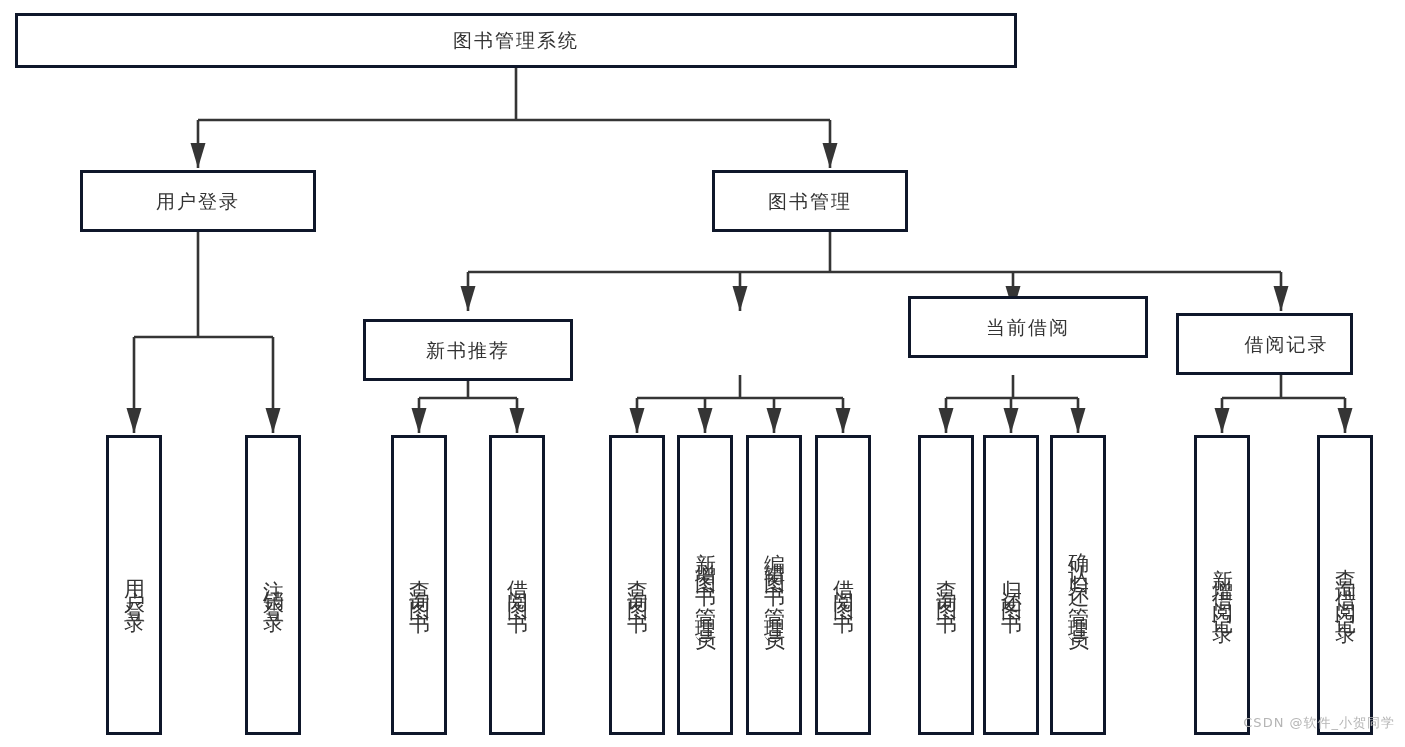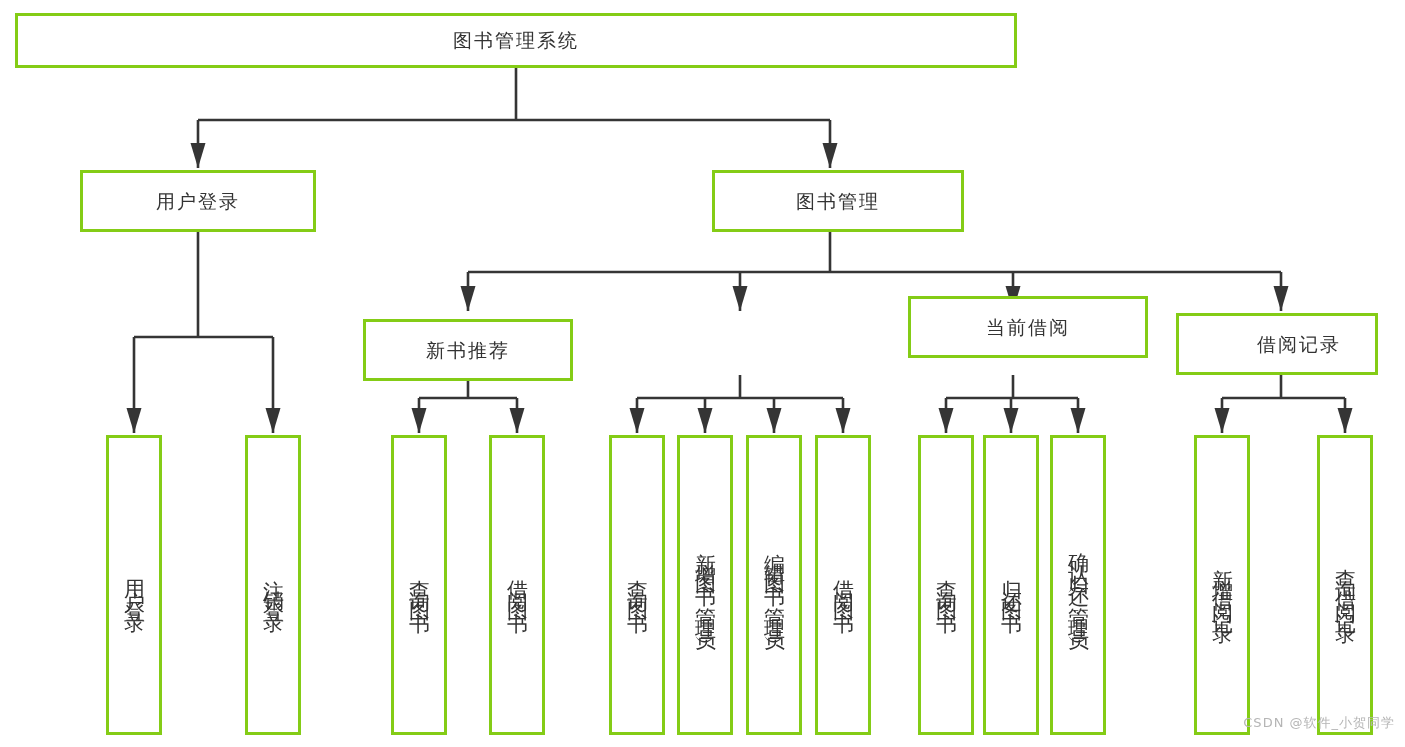--- a/index.html
+++ b/index.html
@@ -12,21 +12,21 @@
     overflow: hidden;
   }
   .wires {
     position: absolute;
     left: 0; top: 0;
     width: 1405px; height: 747px;
   }
   .node {
     position: absolute;
     box-sizing: border-box;
-    border: 3px solid #84cc16;
+    border: 3px solid #0f172a;
     background: #ffffff;
     color: #333333;
     display: flex;
     align-items: center;
     justify-content: center;
     text-align: center;
     letter-spacing: 2px;
     font-size: 19px;
     line-height: 1;
     z-index: 2;
@@ -92,25 +92,25 @@
     <line x1="1011" y1="398" x2="1011" y2="433" stroke="#353535" stroke-width="2.6" marker-end="url(#arrowhead)"></line>
     <line x1="1078" y1="398" x2="1078" y2="433" stroke="#353535" stroke-width="2.6" marker-end="url(#arrowhead)"></line>
 
     <line x1="1222" y1="398" x2="1222" y2="433" stroke="#353535" stroke-width="2.6" marker-end="url(#arrowhead)"></line>
     <line x1="1345" y1="398" x2="1345" y2="433" stroke="#353535" stroke-width="2.6" marker-end="url(#arrowhead)"></line>
   </svg>
 
   <div class="node" style="left:15px; top:13px; width:1002px; height:55px;">图书管理系统</div>
 
   <div class="node" style="left:80px; top:170px; width:236px; height:62px;">用户登录</div>
-  <div class="node" style="left:712px; top:170px; width:252px; height:62px;">图书管理</div>
+  <div class="node" style="left:712px; top:170px; width:196px; height:62px;">图书管理</div>
 
   <div class="node" style="left:363px; top:319px; width:210px; height:62px;">新书推荐</div>
   <div class="node" style="left:908px; top:296px; width:240px; height:62px;">当前借阅</div>
-  <div class="node" style="left:1176px; top:313px; width:202px; height:62px;padding-left:44px;">借阅记录</div>
+  <div class="node" style="left:1176px; top:313px; width:177px; height:62px;padding-left:44px;">借阅记录</div>
 
   <div class="node leaf" style="left:106px; top:435px; width:56px; height:300px;">用户登录</div>
   <div class="node leaf" style="left:245px; top:435px; width:56px; height:300px;">注销登录</div>
 
   <div class="node leaf" style="left:391px; top:435px; width:56px; height:300px;">查询图书</div>
   <div class="node leaf" style="left:489px; top:435px; width:56px; height:300px;">借阅图书</div>
 
   <div class="node leaf" style="left:609px; top:435px; width:56px; height:300px;">查询图书</div>
   <div class="node leaf" style="left:677px; top:435px; width:56px; height:300px;">新增图书（管理员）</div>
   <div class="node leaf" style="left:746px; top:435px; width:56px; height:300px;">编辑图书（管理员）</div>

